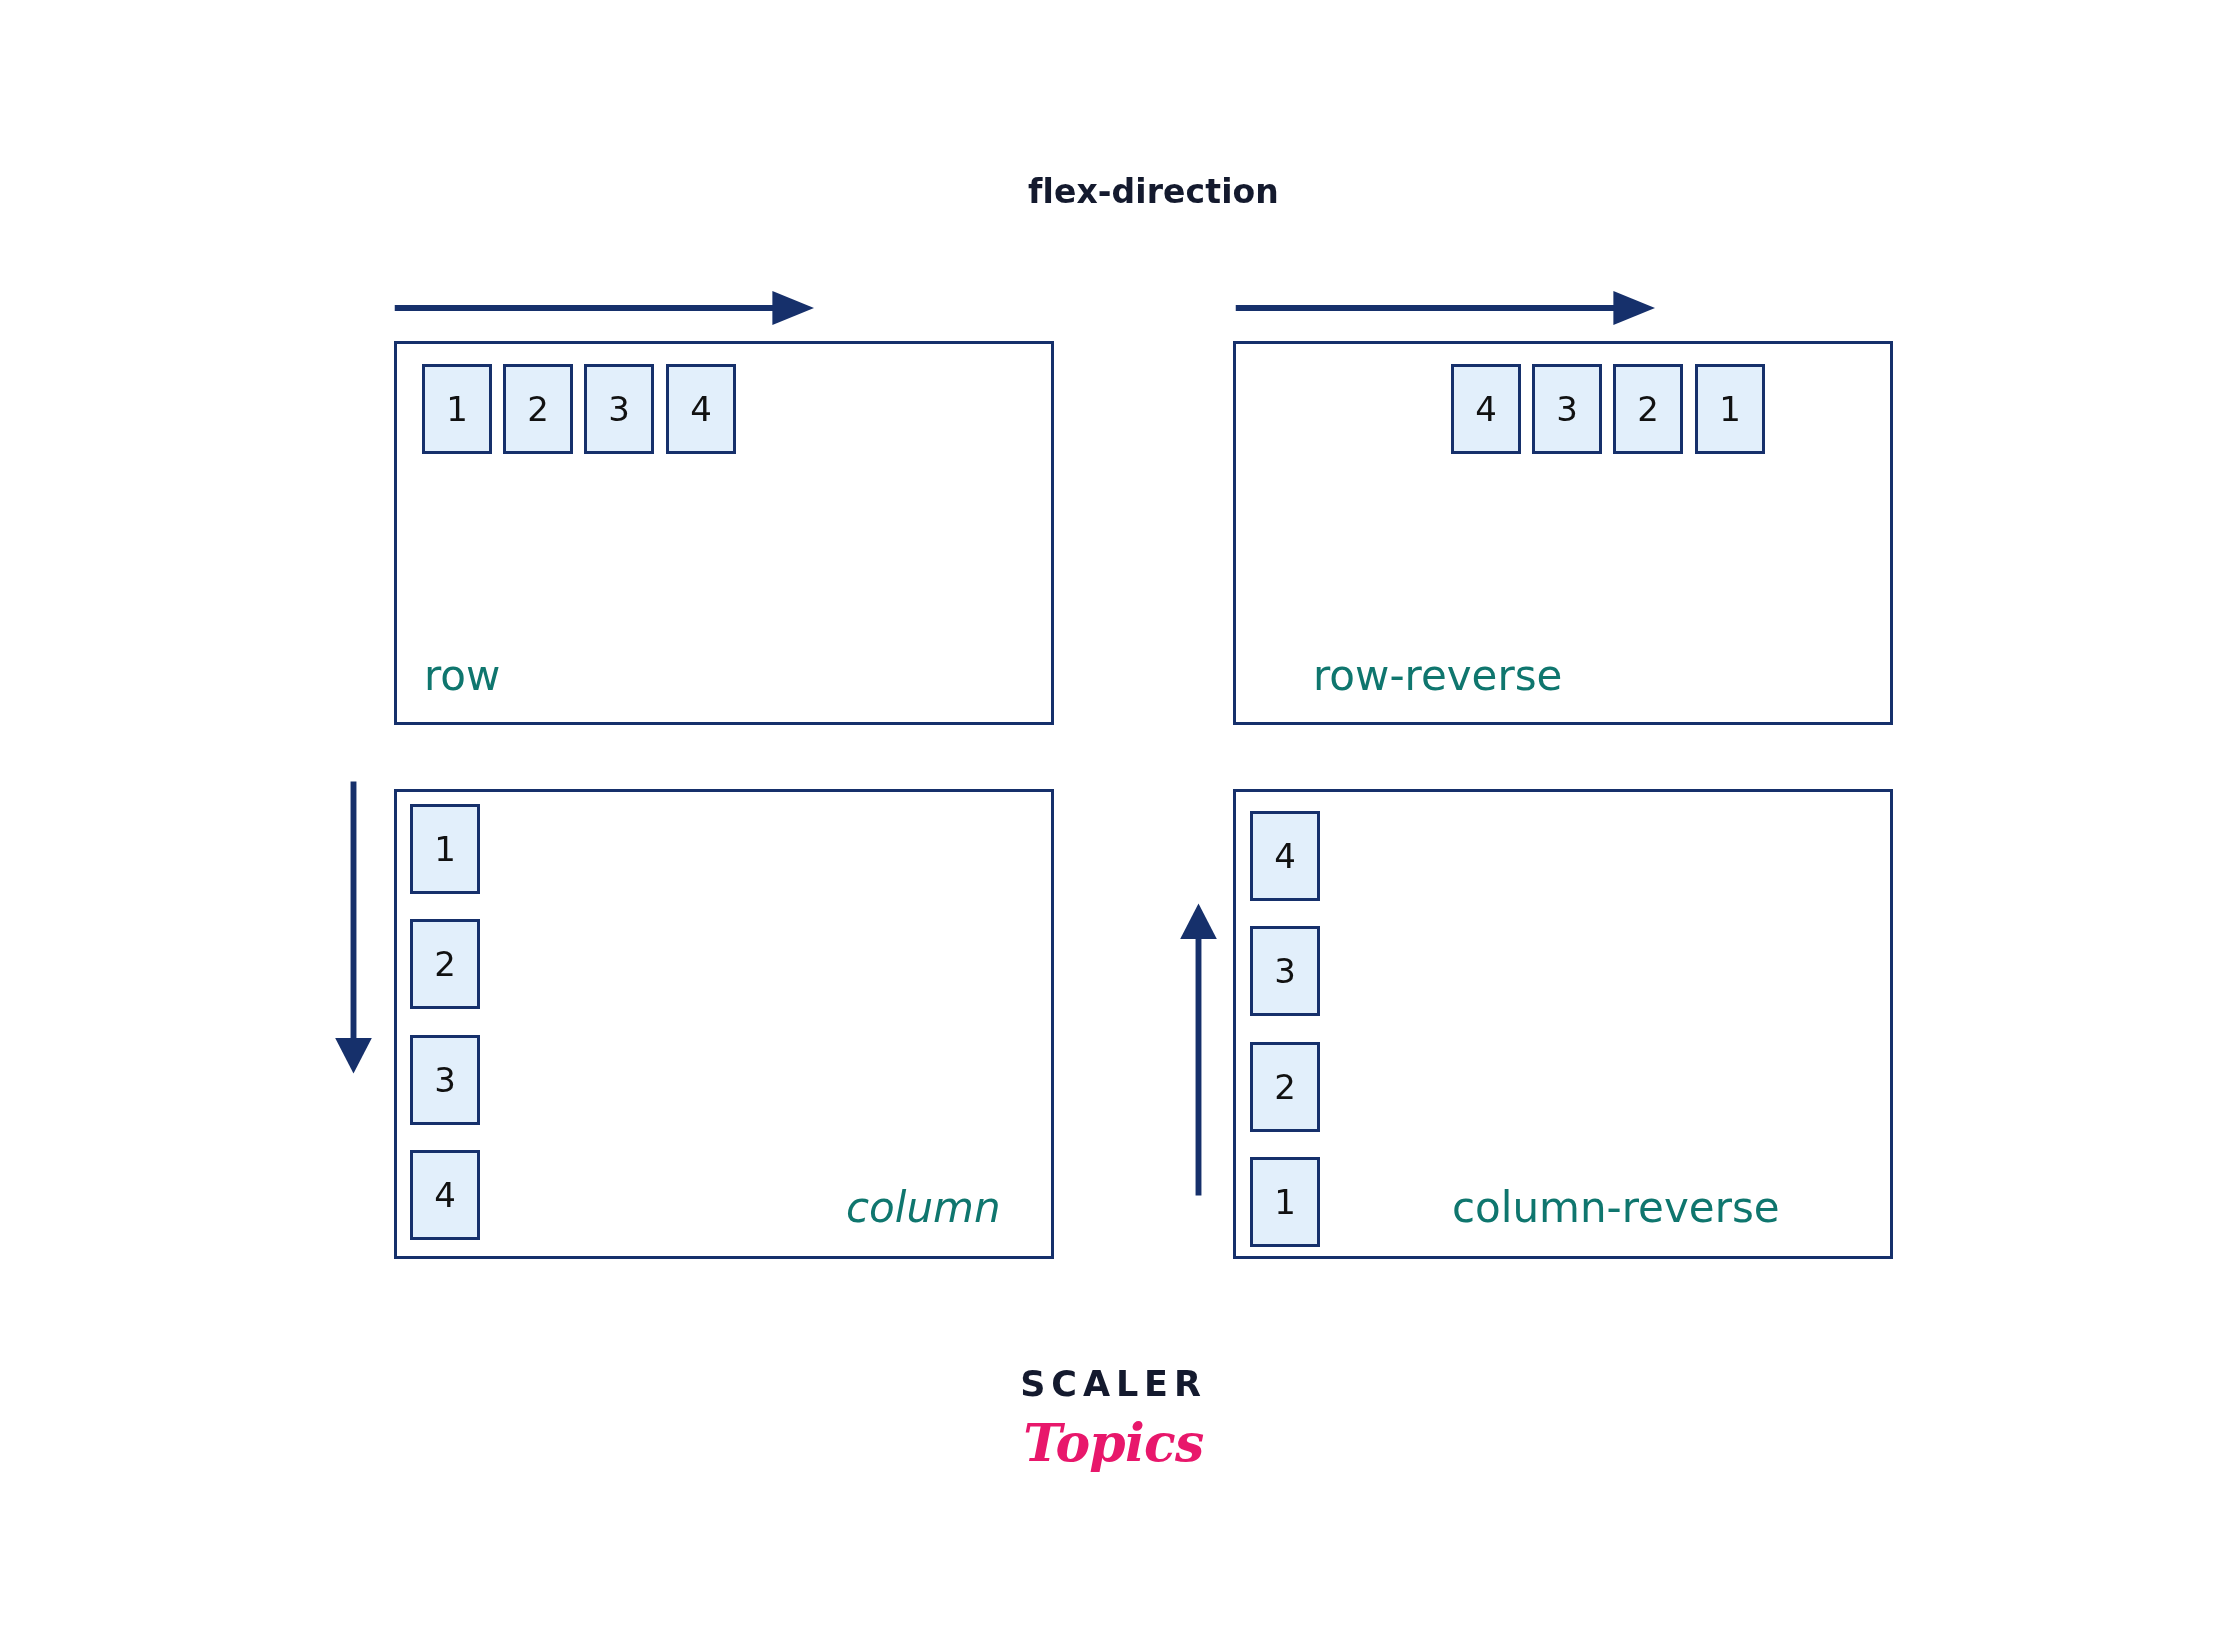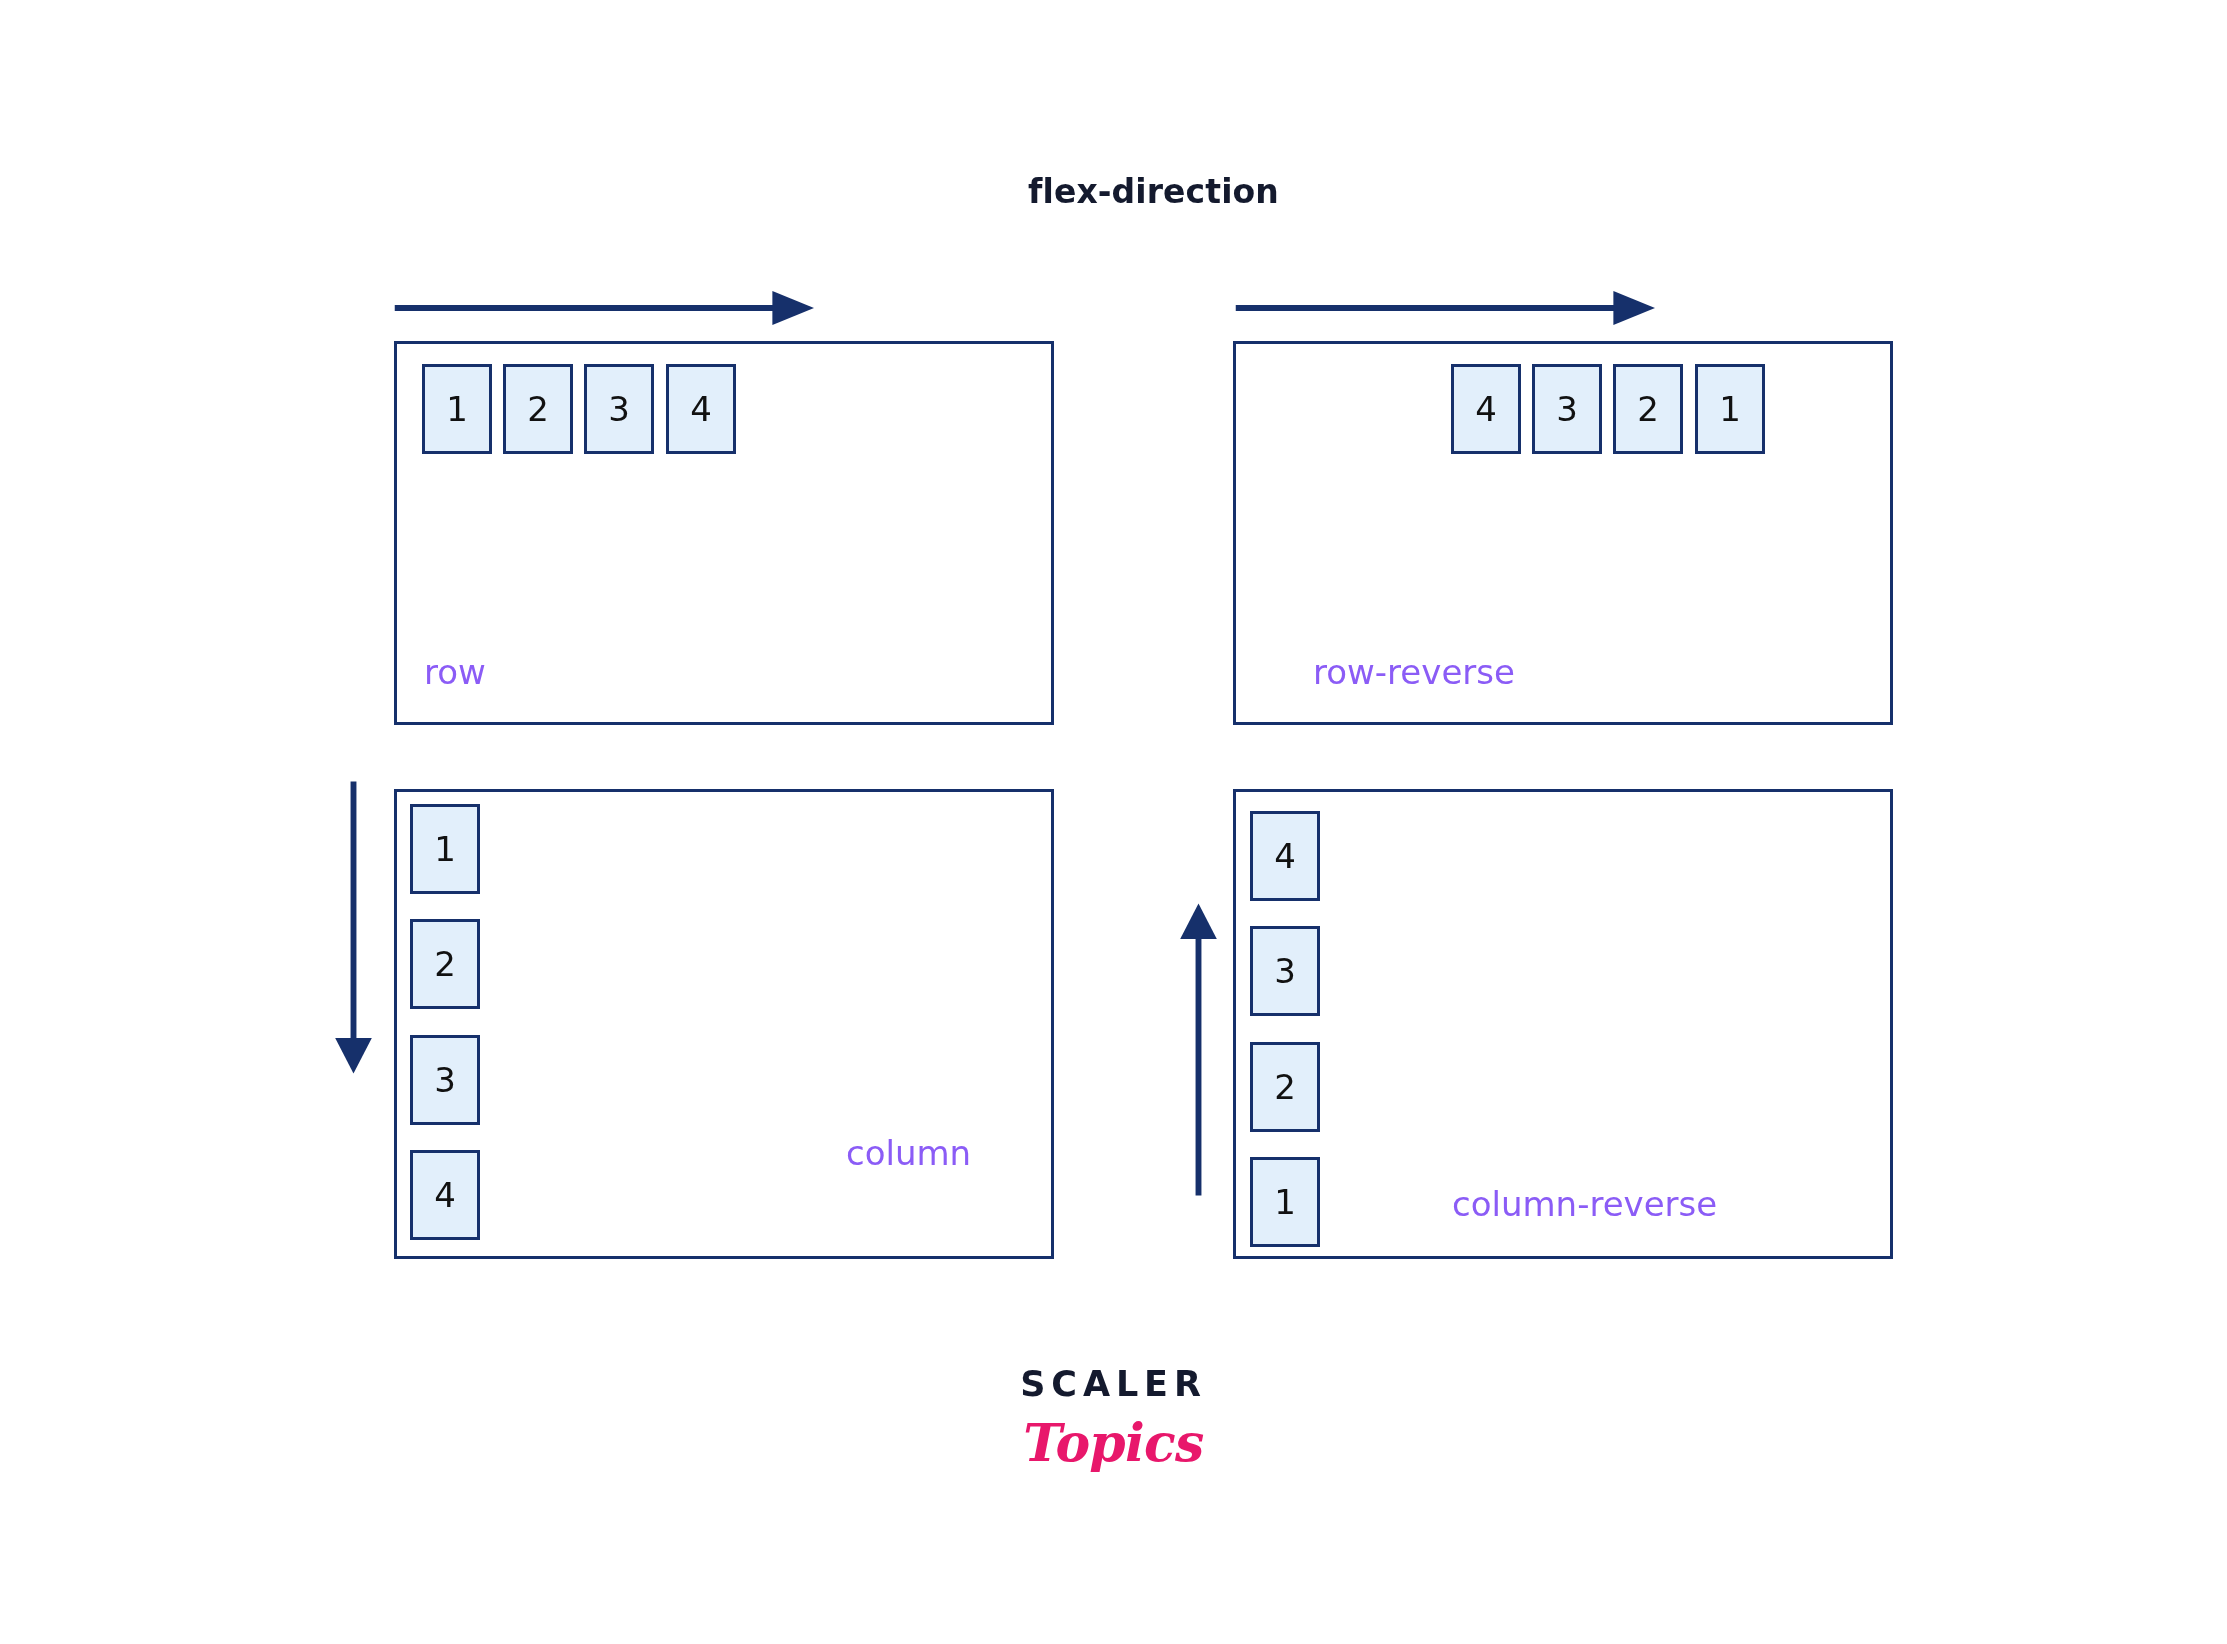--- a/index.html
+++ b/index.html
@@ -94,29 +94,29 @@
   .colrev-items { position: absolute; left: 1250px; top: 811px; }
   .colrev-items .item:nth-child(1) { left: 0px; top: 0px; }
   .colrev-items .item:nth-child(2) { left: 0px; top: 115px; }
   .colrev-items .item:nth-child(3) { left: 0px; top: 231px; }
   .colrev-items .item:nth-child(4) { left: 0px; top: 346px; }
 
   
   .panel-label {
     position: absolute;
     font-family: "DejaVu Sans", sans-serif;
-    font-size: 34px;
+    font-size: 42px;
     font-weight: 400;
-    color: #8b5cf6;
+    color: #0f766e;
     white-space: nowrap;
     line-height: 1;
   }
   .label-row         { left: 424px;  top: 655px; }
   .label-row-reverse { left: 1284px; top: 655px; margin-left: 29px; }
-  .label-column      { left: 846px; top: 1136px; }
+  .label-column      { left: 846px; top: 1187px; font-style: italic; }
   .label-col-reverse { left: 1452px; top: 1187px; }
 
   
   .arrow-svg { position: absolute; overflow: visible; }
   .arrow-top-left     { left: 390px;  top: 282px;  width: 432px; height: 52px; }
   .arrow-top-right    { left: 1231px; top: 282px;  width: 432px; height: 52px; }
   .arrow-down-left    { left: 324px;  top: 779px; width: 59px;  height: 301px; }
   .arrow-up-right     { left: 1169px; top: 897px; width: 59px;  height: 301px; }
 
   

